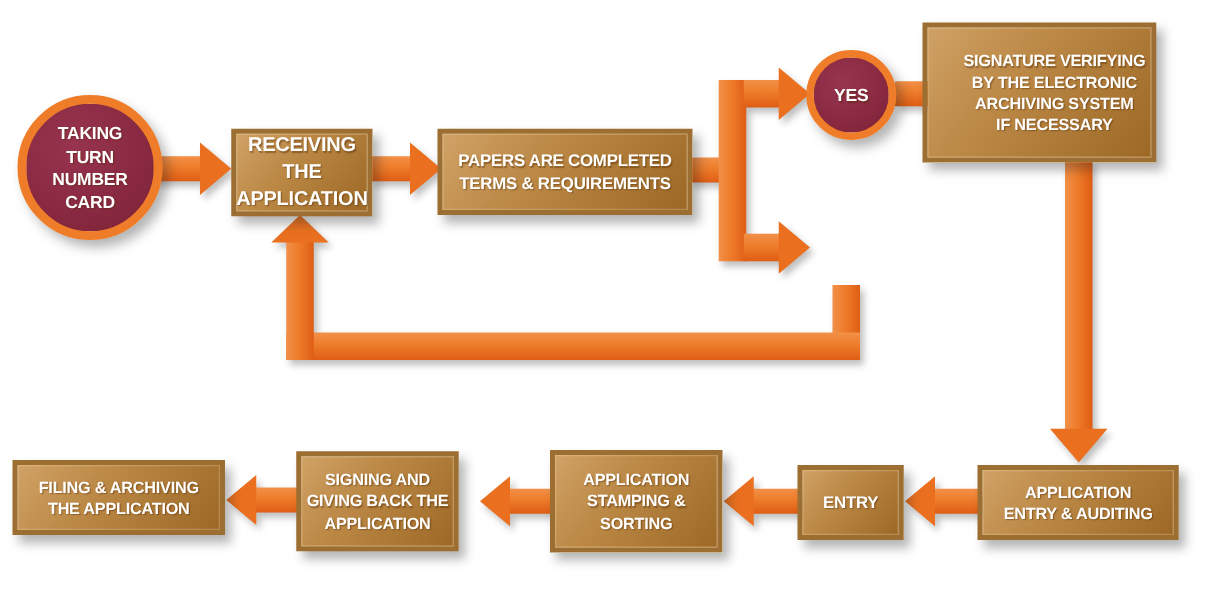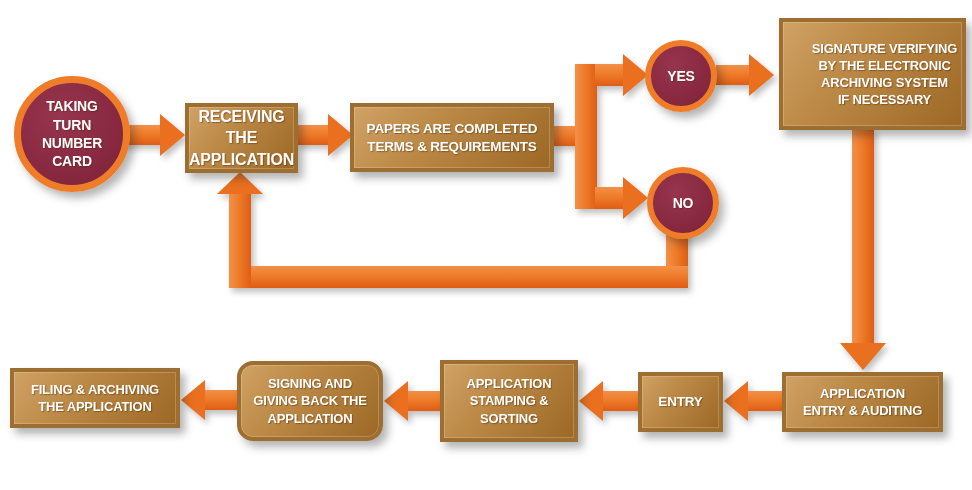--- a/index.html
+++ b/index.html
@@ -120,25 +120,22 @@
 
   <div class="node mcircle" style="left:645px;top:40px;width:72px;height:72px;font-size:14px;">
     <span class="lbl">YES</span>
   </div>
 
   <div class="node gbox" style="left:350px;top:103px;width:204px;height:69px;font-size:13.5px;">
     <span class="lbl">PAPERS ARE COMPLETED
 TERMS &amp; REQUIREMENTS</span>
   </div>
 
-  <div class="node mcircle" style="left:647px;top:167px;width:72px;height:72px;font-size:14px;">
-    <span class="lbl">NO</span>
-  </div>
 
-  <div class="node gbox" style="left:779px;top:18px;width:187px;height:112px;font-size:13px;padding-left:24px;">
+  <div class="node gbox" style="left:738px;top:18px;width:187px;height:112px;font-size:13px;padding-left:24px;">
     <span class="lbl">SIGNATURE VERIFYING
 BY THE ELECTRONIC
 ARCHIVING SYSTEM
 IF NECESSARY</span>
   </div>
 
   <div class="node gbox" style="left:782px;top:372px;width:161px;height:60px;font-size:13px;">
     <span class="lbl">APPLICATION
 ENTRY &amp; AUDITING</span>
   </div>
@@ -146,21 +143,21 @@
   <div class="node gbox" style="left:638px;top:372px;width:85px;height:60px;font-size:13.5px;">
     <span class="lbl">ENTRY</span>
   </div>
 
   <div class="node gbox" style="left:440px;top:360px;width:138px;height:82px;font-size:13px;">
     <span class="lbl">APPLICATION
 STAMPING &amp;
 SORTING</span>
   </div>
 
-  <div class="node gbox" style="left:237px;top:361px;width:146px;height:80px;font-size:13px;border-radius:16px;">
+  <div class="node gbox" style="left:237px;top:361px;width:130px;height:80px;font-size:13px;">
     <span class="lbl">SIGNING AND
 GIVING BACK THE
 APPLICATION</span>
   </div>
 
   <div class="node gbox" style="left:10px;top:368px;width:170px;height:60px;font-size:13px;">
     <span class="lbl">FILING &amp; ARCHIVING
 THE APPLICATION</span>
   </div>
 

